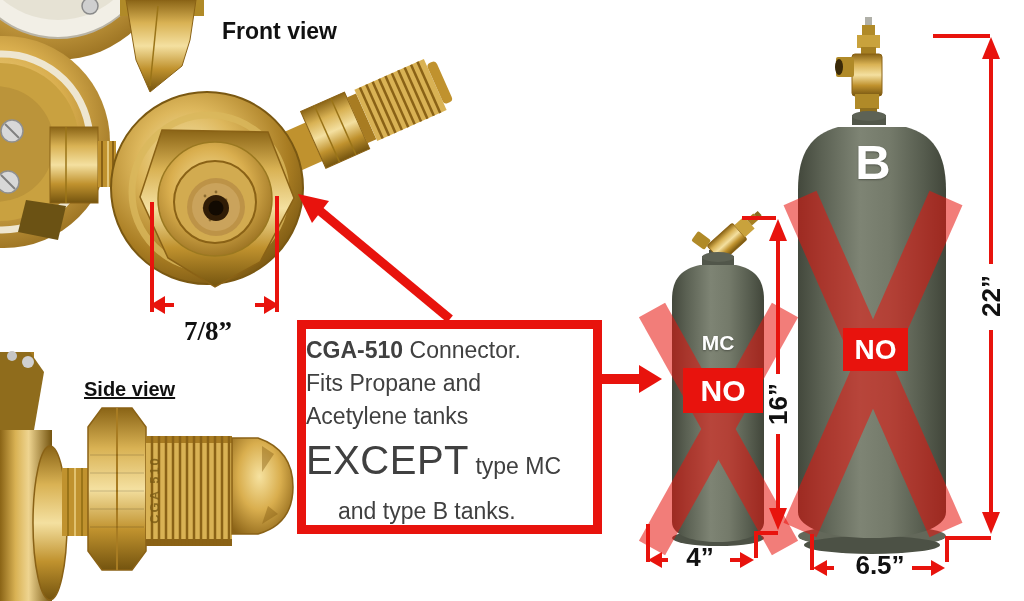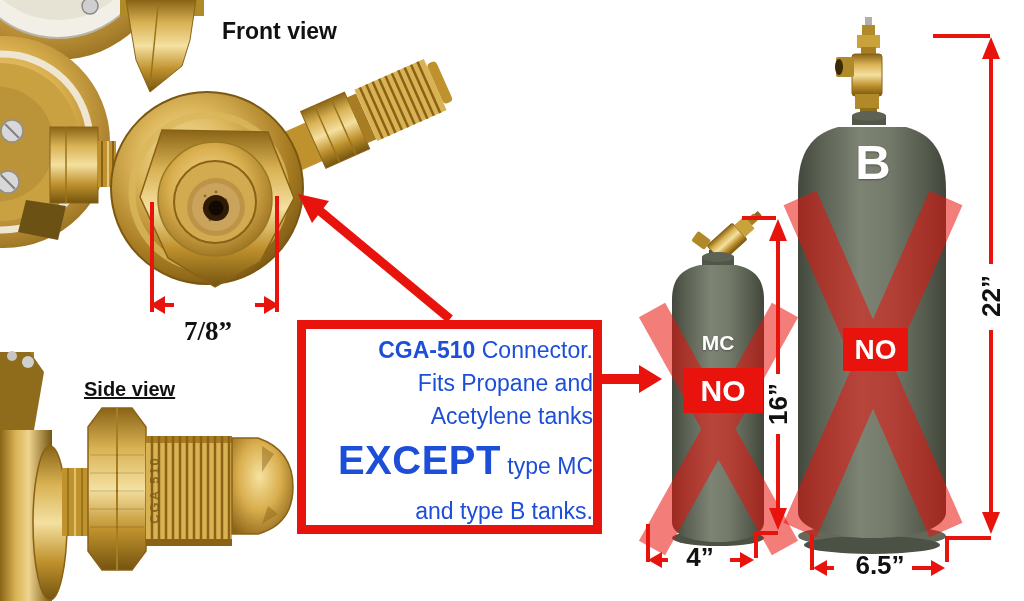--- a/index.html
+++ b/index.html
@@ -20,27 +20,27 @@
            text-shadow:0 1px 2px rgba(0,0,0,.35);}
   .b-name{left:846px;top:134px;width:54px;text-align:center;font-size:49px;color:#fff;
           text-shadow:0 1px 2px rgba(0,0,0,.35);}
   .no-badge{position:absolute;z-index:4;background:#e8130d;color:#fff;font-weight:bold;
             display:flex;align-items:center;justify-content:center;font-family:"Liberation Sans",sans-serif;}
   .no-mc{left:683px;top:368px;width:80px;height:45px;font-size:30px;}
   .no-b{left:843px;top:328px;width:65px;height:43px;font-size:28px;}
   .stamp{left:109px;top:480px;width:90px;height:20px;font-size:13px;letter-spacing:2px;
          color:#7a5a14;opacity:.8;}
   .callout{position:absolute;z-index:3;left:297px;top:320px;width:305px;height:214px;
-           border:9px solid #e8130d;background:#fff;box-sizing:border-box;text-align:right;
-           color:#1d4ed8;padding-top:5px;}
+           border:9px solid #e8130d;background:#fff;box-sizing:border-box;text-align:left;
+           color:#404040;padding-top:5px;}
   .c-line{font-size:23px;line-height:33px;}
   .c-line4{line-height:54px;}
   .c-line5{line-height:36px;font-size:23px;padding-left:32px;}
   .c-bold{font-weight:bold;}
-  .c-big{font-weight:bold;font-size:40px;letter-spacing:.5px;}
+  .c-big{font-weight:normal;font-size:40px;letter-spacing:.5px;}
 </style>
 </head>
 <body>
 
 <div class="canvas">
 
 <svg width="1024" height="601" viewBox="0 0 1024 601">
   <defs>
     <linearGradient id="brassV" x1="0" y1="0" x2="0" y2="1">
       <stop offset="0" stop-color="#8a6416"></stop>

